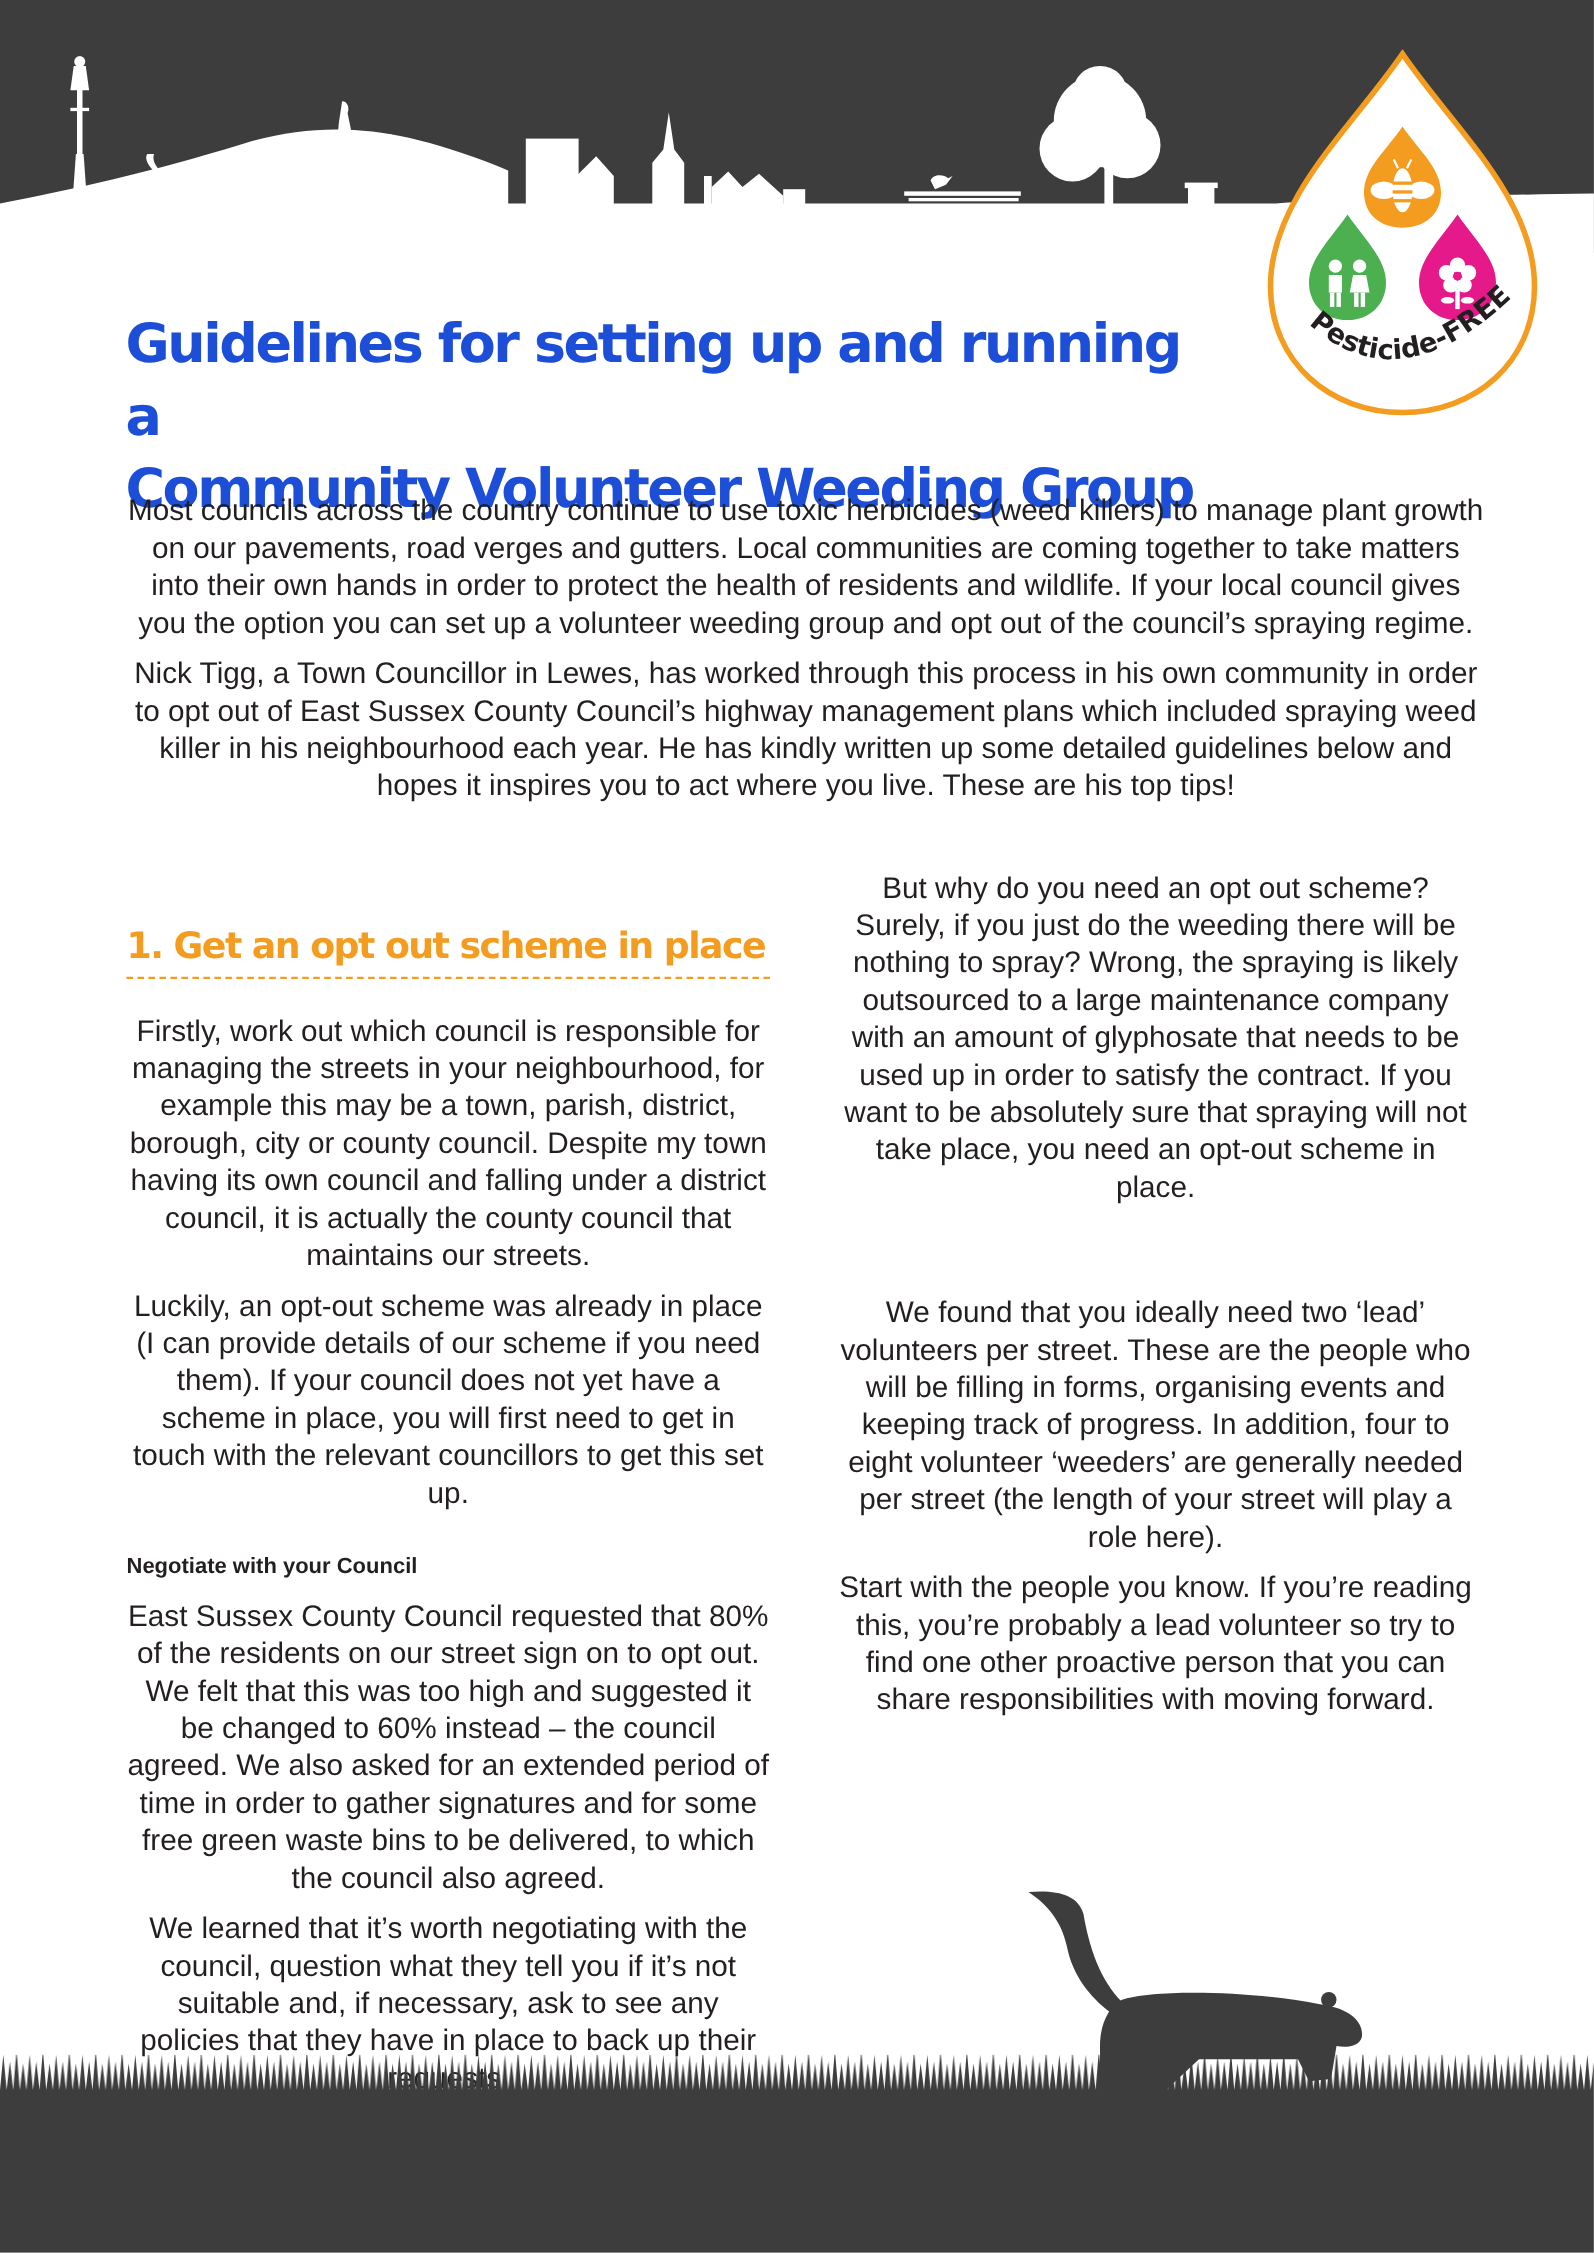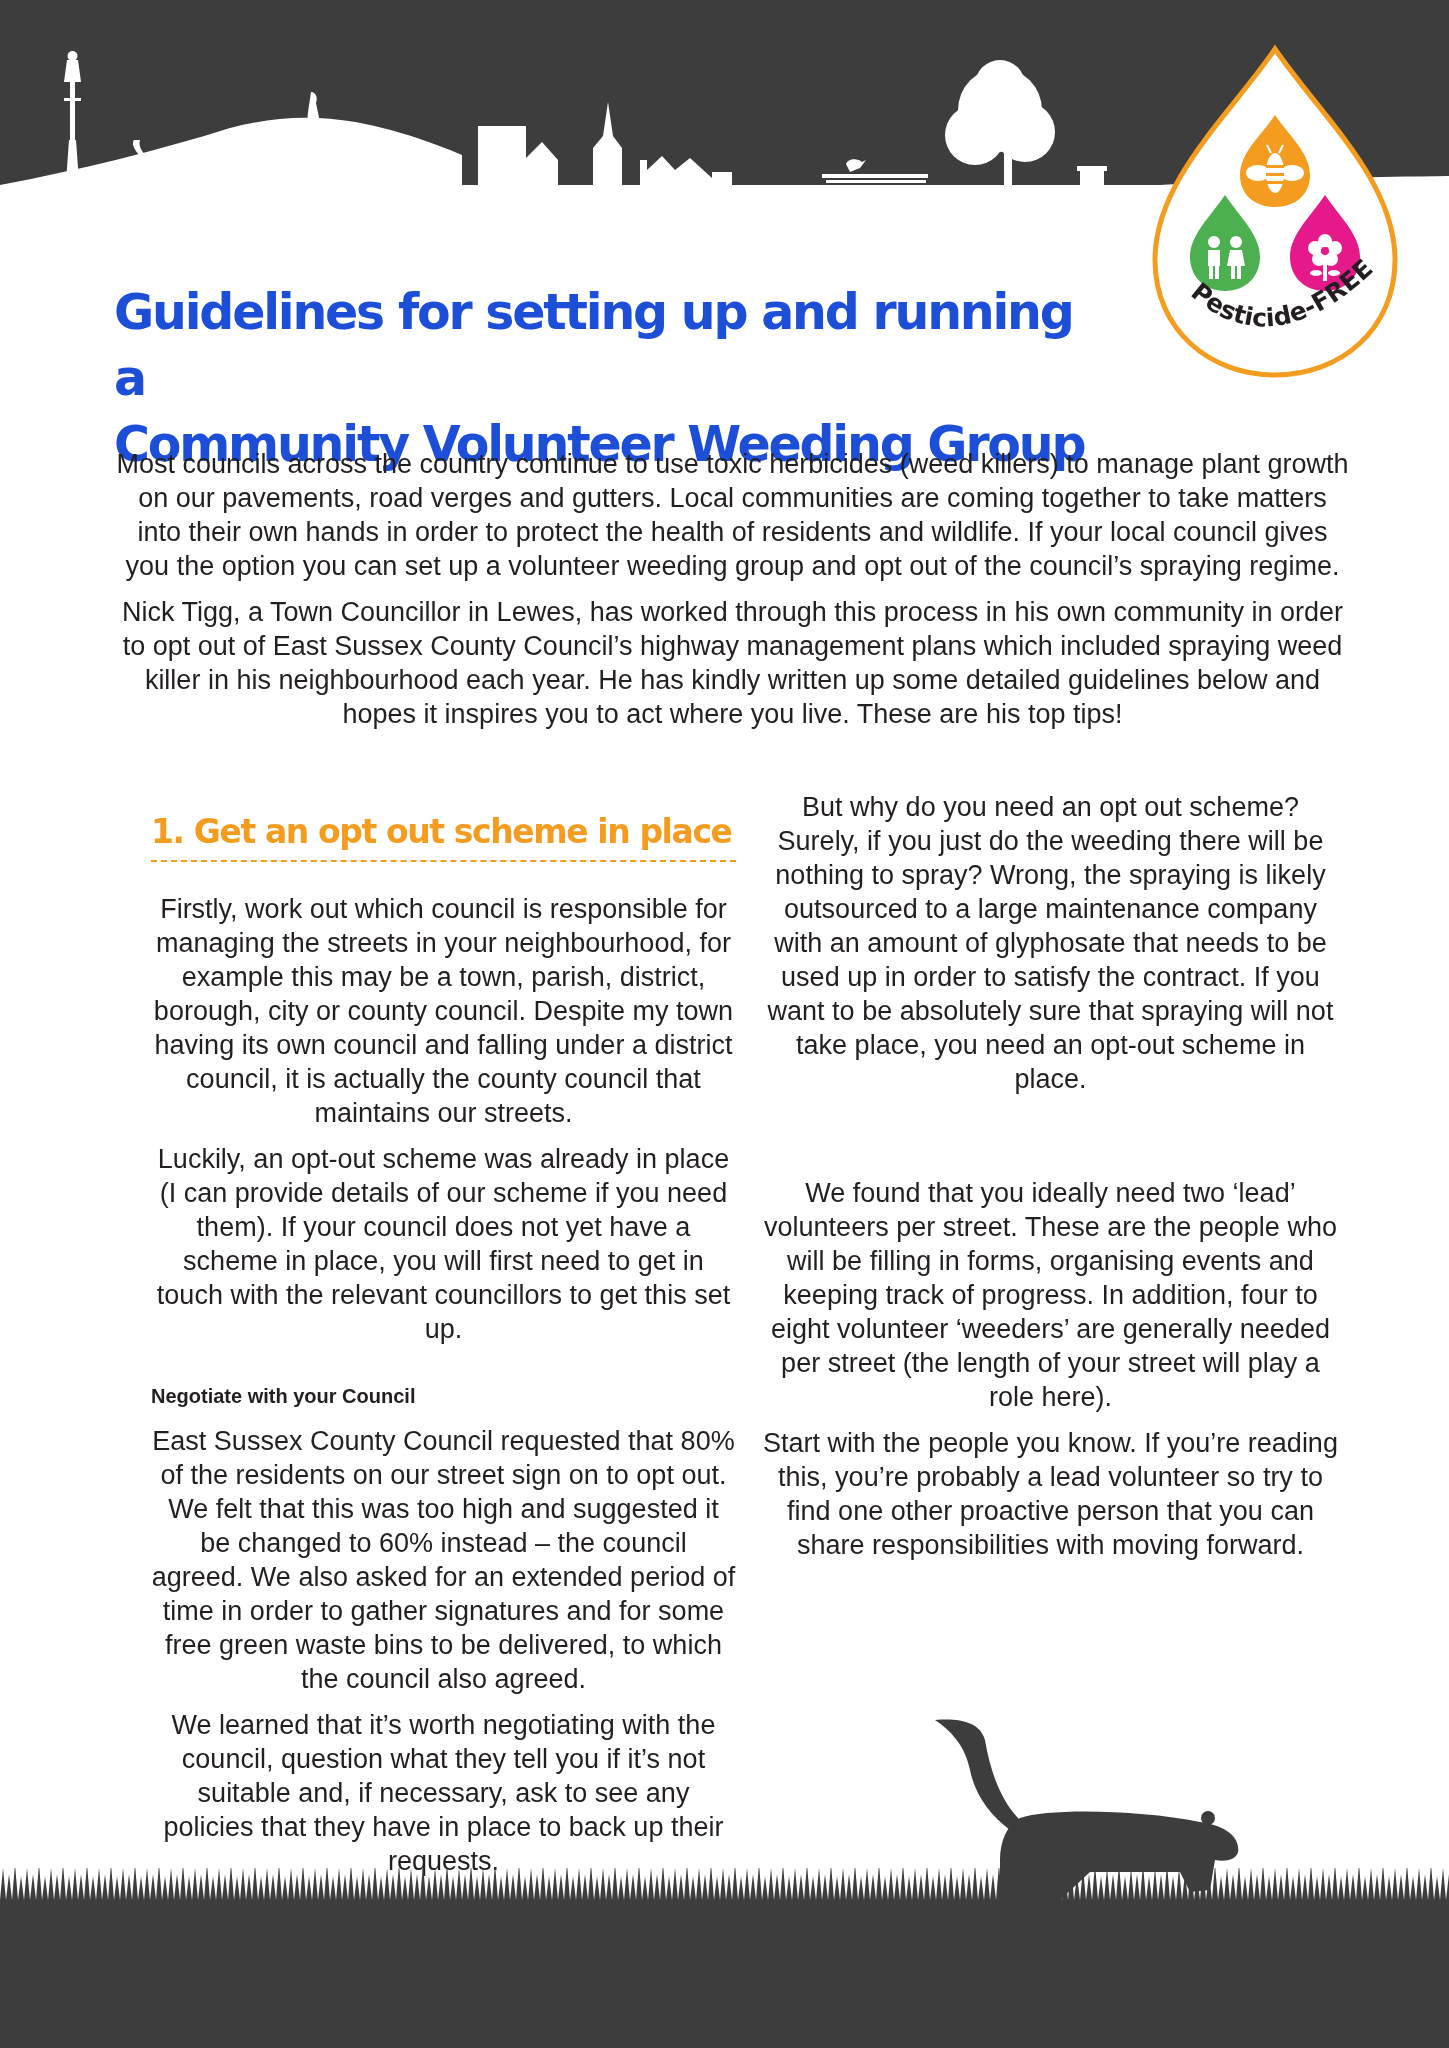--- a/index.html
+++ b/index.html
@@ -15,21 +15,21 @@
   .title {
     position: absolute; left: 114px; top: 280px; width: 1000px;
     margin: 0; color: #1d4ed8;
     font-family: "DejaVu Sans", sans-serif; font-weight: bold;
     font-size: 49px; line-height: 66px; letter-spacing: -2.2px;
   }
   .intro { position: absolute; left: 115px; top: 447px; width: 1235px; }
   .p { margin: 0 0 12px 0; font-size: 27px; line-height: 34px; color: #231f20; text-align: center; }
 
   .col { position: absolute; width: 585px; }
-  .col-left { left: 115px; top: 810px; margin-left: 36px; }
+  .col-left { left: 115px; top: 838px; }
   .col-right { left: 758px; top: 790px; width: 585px; }
 
   .section-heading {
     margin: 0; color: #f39c1f;
     font-family: "DejaVu Sans", sans-serif; font-weight: bold;
     font-size: 33px; line-height: 44px; letter-spacing: -1.4px;
     padding-bottom: 6px;
     border-bottom: 2px dashed #f39c1f;
   }
   .sub-heading {

